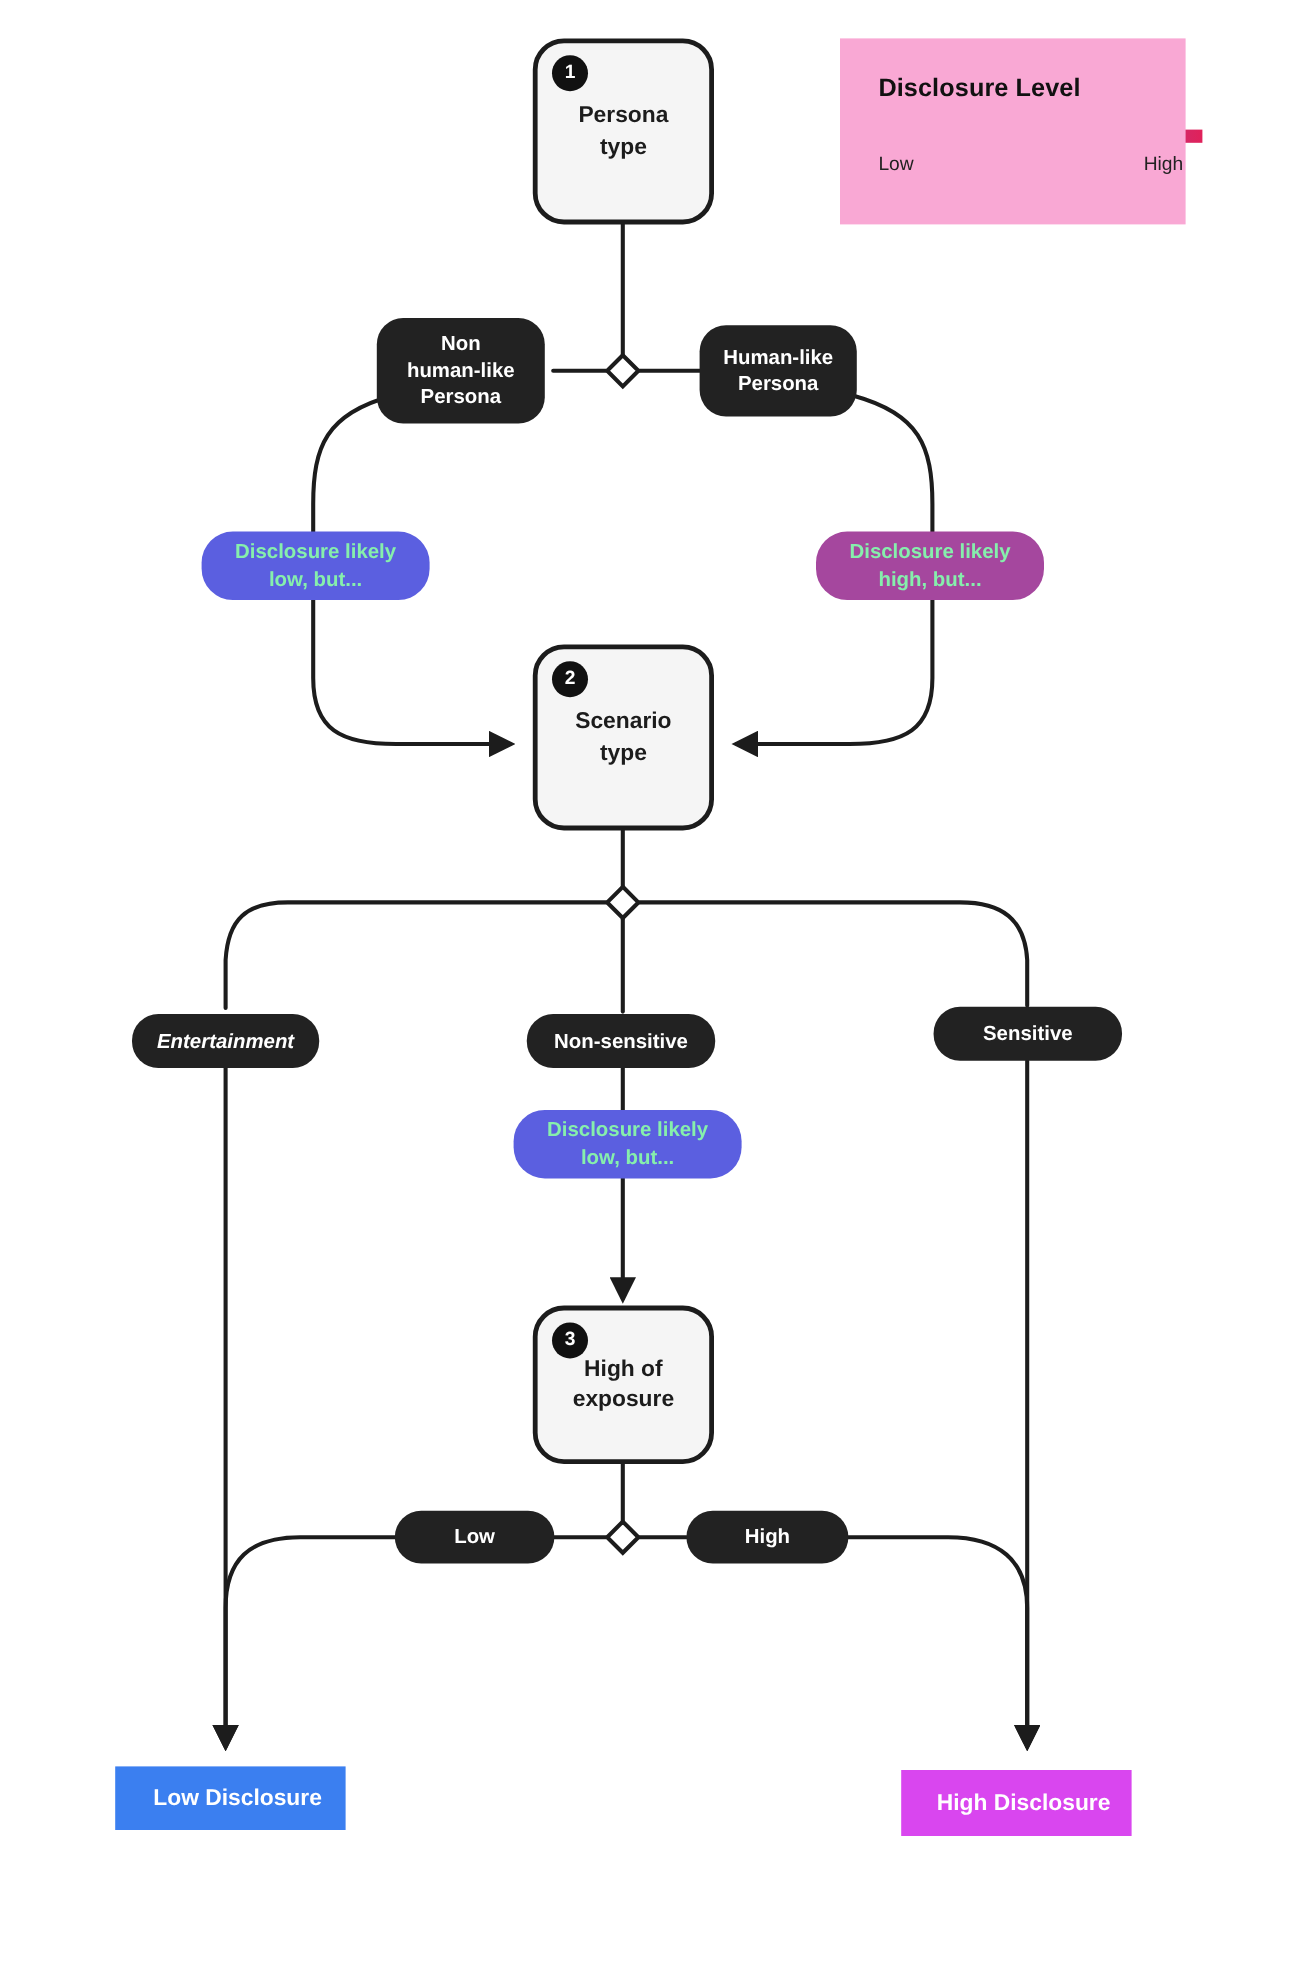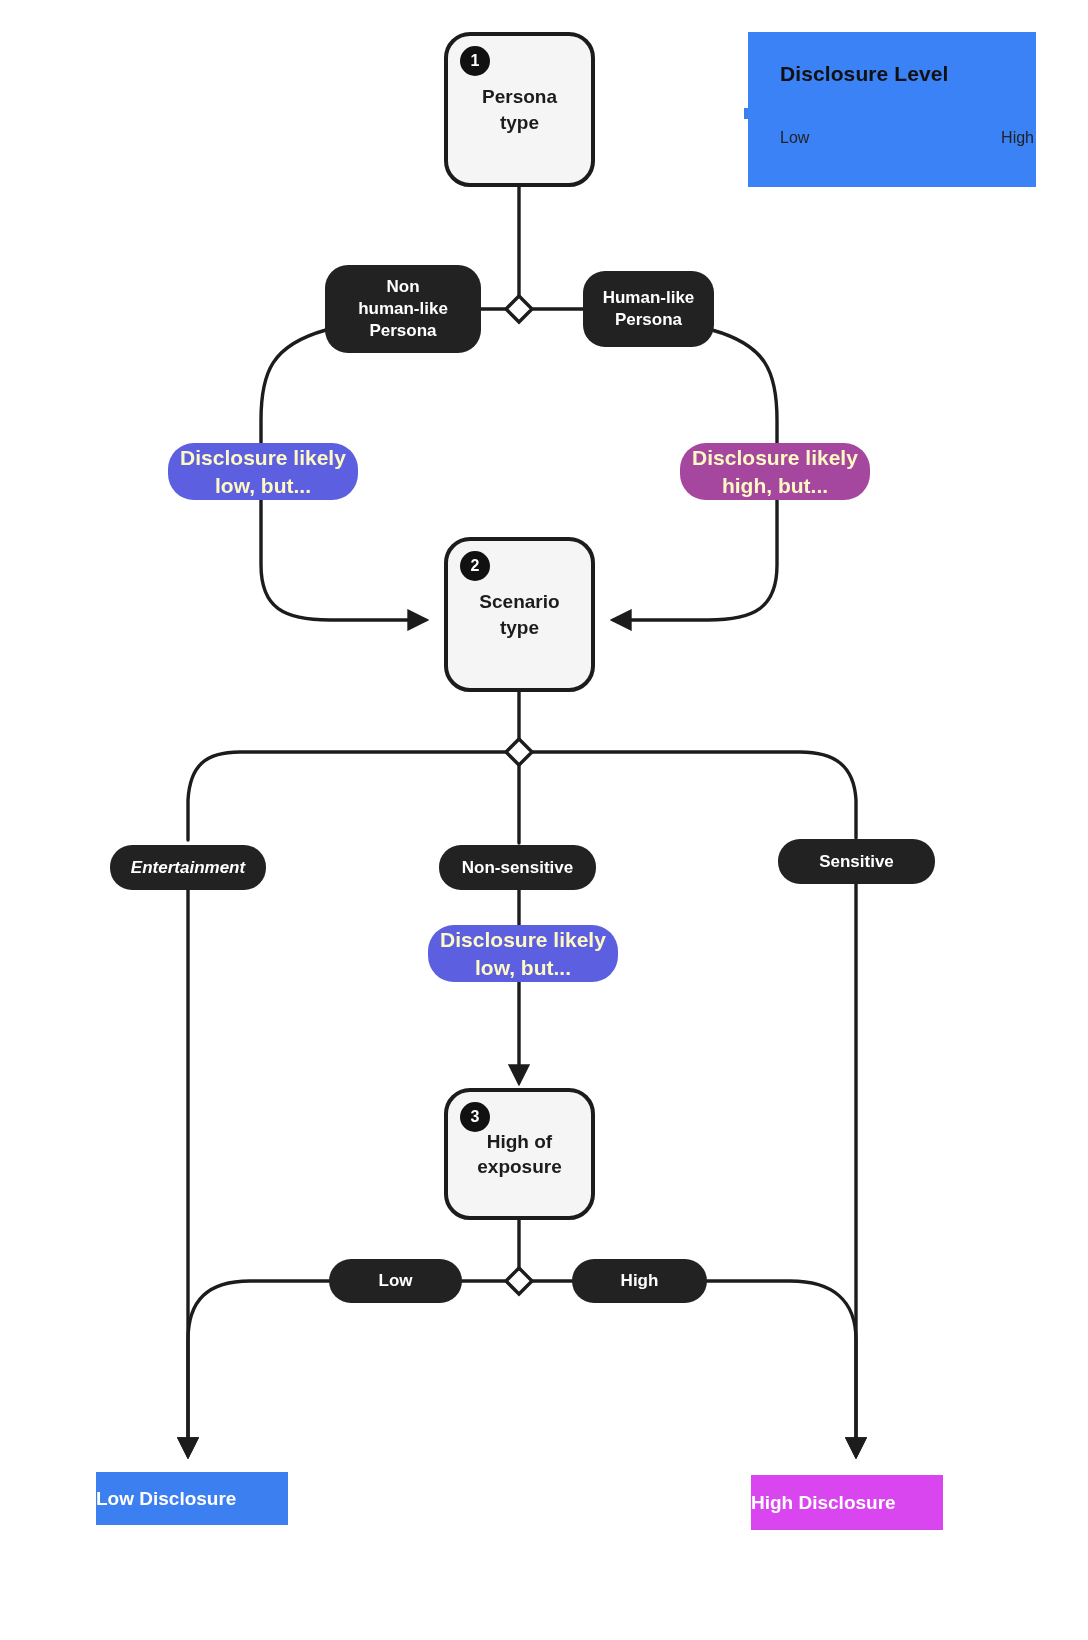--- a/index.html
+++ b/index.html
@@ -9,23 +9,23 @@
     font-family: "Liberation Sans", "DejaVu Sans", sans-serif;
     overflow: hidden;
   }
   #stage { position: relative; width: 1088px; height: 1640px; }
 
   
   #edges { position: absolute; inset: 0; width: 1088px; height: 1640px; }
 
   
   .legend {
-    position: absolute; left: 748px; top: 32px;
+    position: absolute; left: 700px; top: 32px;
     width: 288px; height: 155px;
-    background: #3b82f6;
+    background: #f9a8d4;
   }
   .legend-title {
     position: absolute; left: 32px; top: 30px;
     font-size: 21px; font-weight: bold; color: #111111;
     letter-spacing: .1px;
   }
   .legend-low {
     position: absolute; left: 32px; top: 97px;
     font-size: 16px; color: #222222;
   }
@@ -69,28 +69,28 @@
   }
 
   
   .apill {
     position: absolute;
     border-radius: 26px;
     display: flex; align-items: center; justify-content: center;
     text-align: center;
   }
   .apill span {
-    color: #fef9c3; font-weight: bold; font-size: 21px;
+    color: #86efac; font-weight: bold; font-size: 17px;
     line-height: 1.3; white-space: pre-line;
   }
 
   
   .outcome {
     position: absolute;
-    display: flex; align-items: center; 
+    display: flex; align-items: center; justify-content: center; padding-left: 12px;
   }
   .outcome span {
     color: #ffffff; font-weight: bold; font-size: 19px;
   }
 </style>
 </head>
 <body>
 
 <div id="stage">
 
@@ -167,21 +167,21 @@
     <div class="dlabel">Scenario
 type</div>
   </div>
 
   <div class="dnode" style="left:444px; top:1088px; width:151px; height:132px;">
     <div class="badge">3</div>
     <div class="dlabel">High of
 exposure</div>
   </div>
 
-  <div class="opill" style="left:325px; top:265px; width:156px; height:88px;border-radius:23px;">
+  <div class="opill" style="left:314px; top:265px; width:140px; height:88px;">
     <span>Non
 human-like
 Persona</span>
   </div>
 
   <div class="opill" style="left:583px; top:271px; width:131px; height:76px;">
     <span>Human-like
 Persona</span>
   </div>
 

